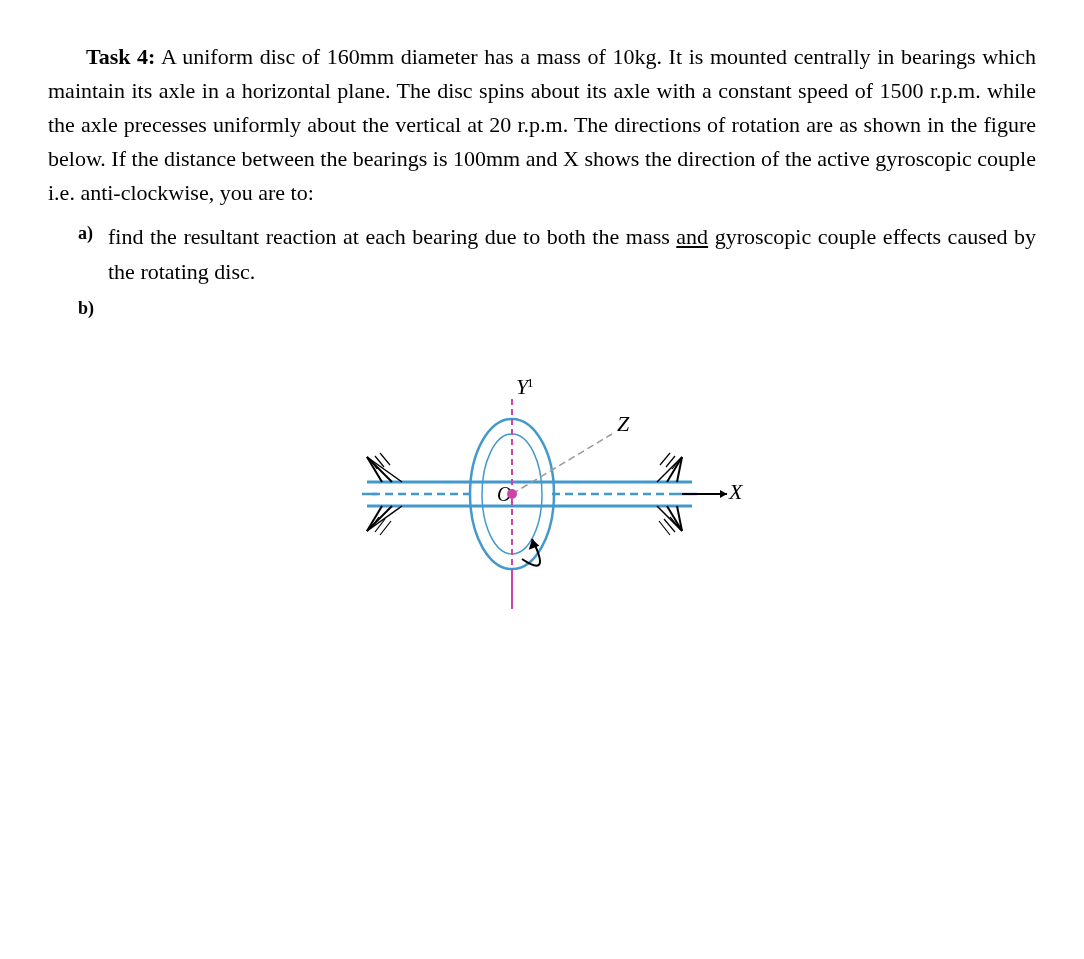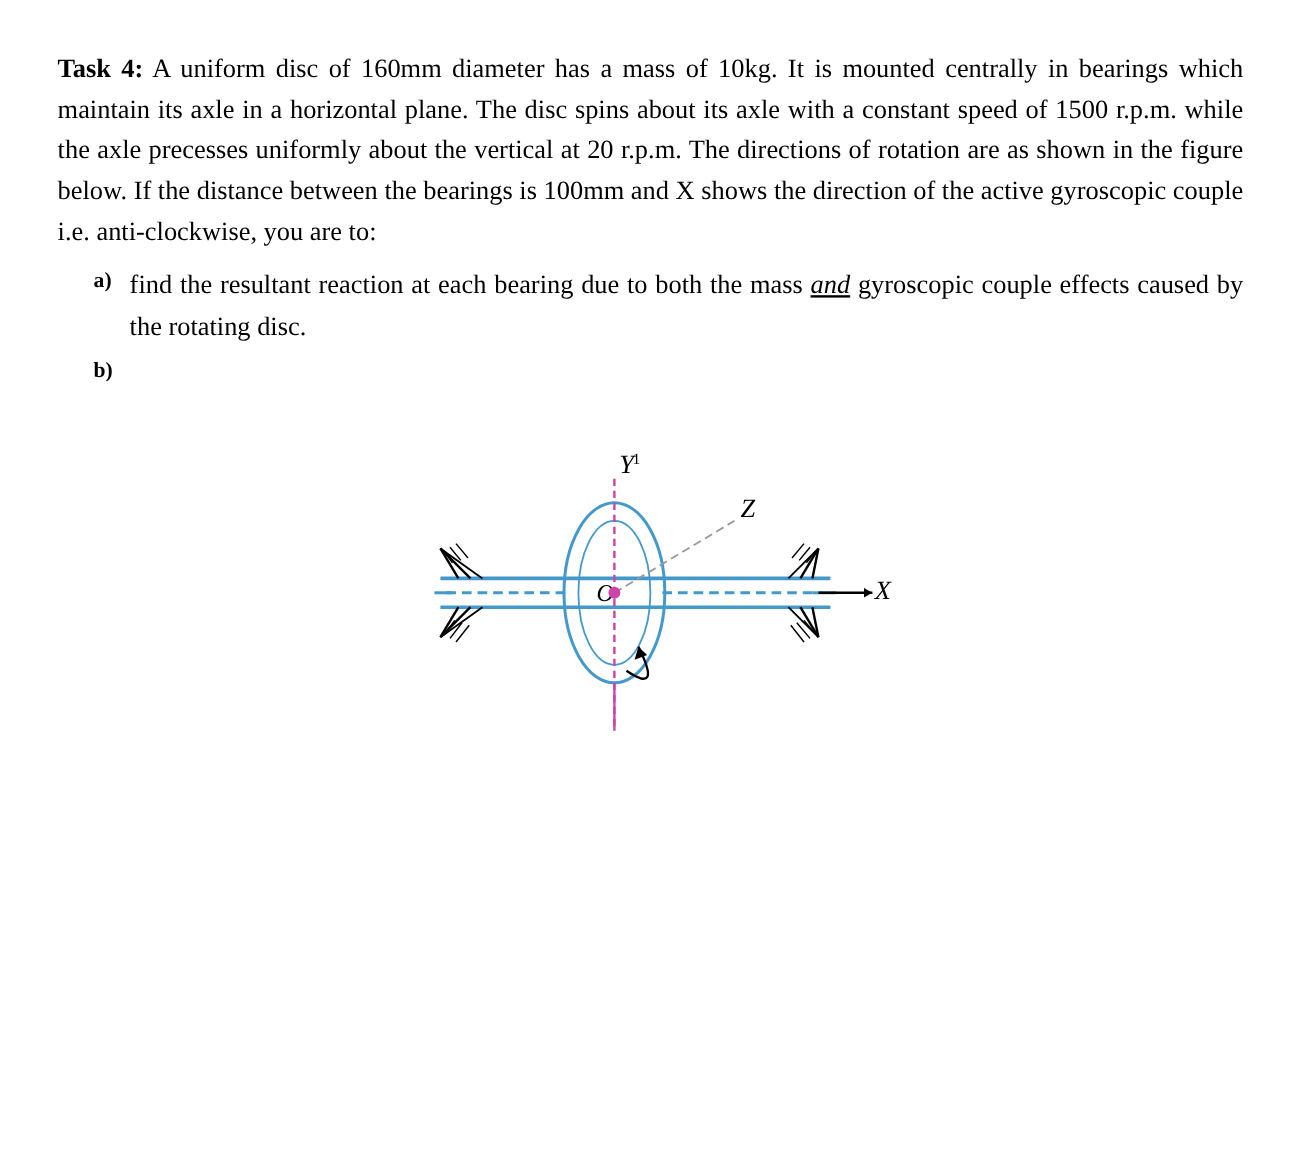--- a/index.html
+++ b/index.html
@@ -9,42 +9,41 @@
       background: #fff;
       font-family: "Times New Roman", Times, serif;
       font-size: 22px;
       color: #000;
       padding: 40px 48px;
     }
     .task-text {
       text-align: justify;
       line-height: 1.55;
     }
-    .task-text .bold { font-weight: bold; }
+    .task-text .bold { font-weight: bold; margin-left: 38px; }
     .task-list {
       margin-top: 10px;
       padding-left: 30px;
     }
     .task-list li {
       text-align: justify;
       line-height: 1.55;
       margin-bottom: 6px;
       list-style: none;
       position: relative;
       padding-left: 30px;
     }
     .task-list li .label {
       position: absolute;
       left: 0;
       font-weight: bold;
       font-size: 18px;
     }
     .underline-italic {
       text-decoration: underline;
-      font-style: italic;
     }
     .figure-container {
       display: flex;
       justify-content: center;
       margin-top: 50px;
     }
     svg {
       overflow: visible;
     }
   </style>

